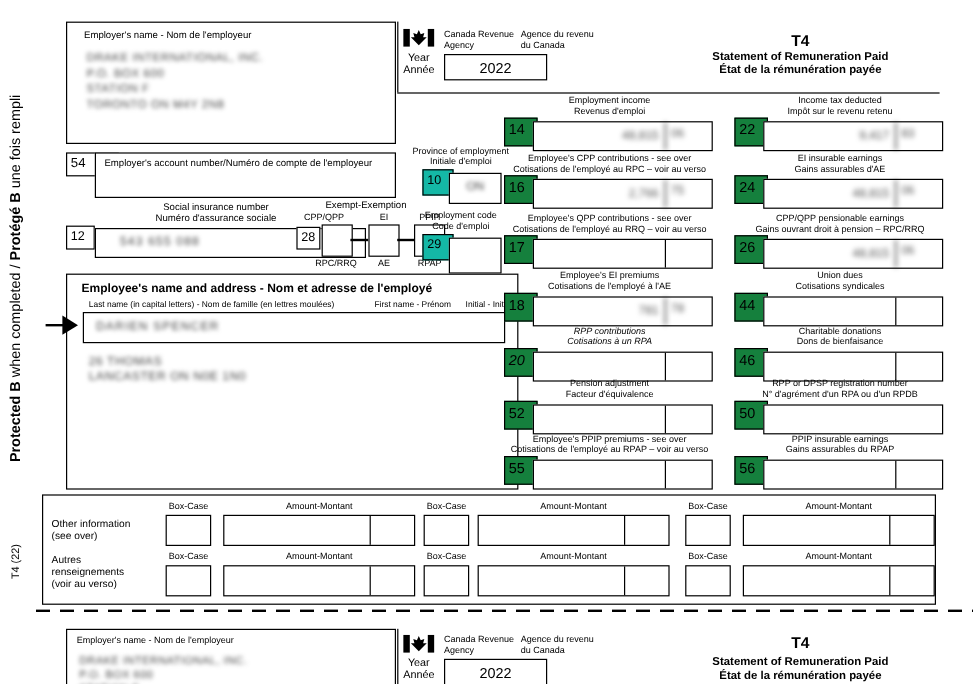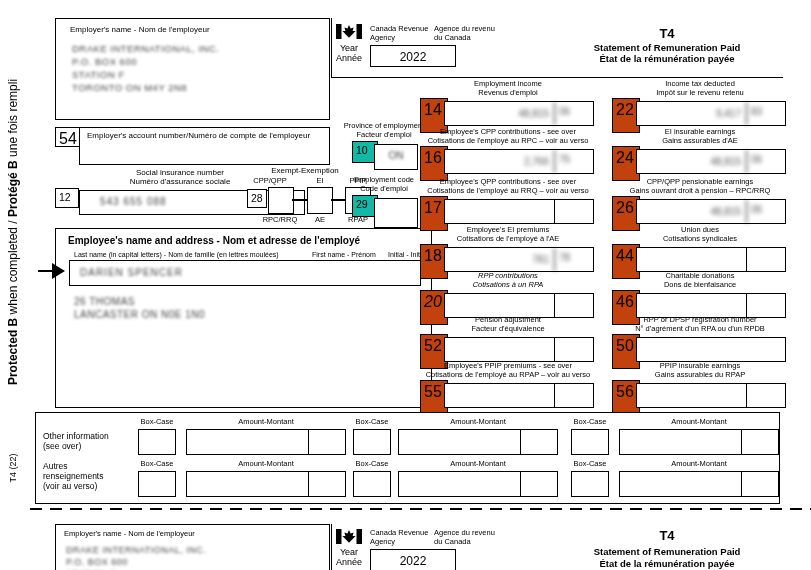--- a/index.html
+++ b/index.html
@@ -14,21 +14,21 @@
   .rail-code{position:absolute;left:13px;top:468px;transform:translate(-50%,-50%) rotate(-90deg);
      white-space:nowrap;font-size:9px;}
   
   .bx{border:1.6px solid #000;background:#fff;box-sizing:border-box;}
   .lbl8{font-size:8px;line-height:9px;}
   .lblc{font-size:7.5px;line-height:8.5px;text-align:center;}
   
   .af{position:absolute;width:176px;height:46px;}
   .af .lbl{position:absolute;left:-28px;right:-28px;top:0;text-align:center;font-size:7.5px;line-height:8.5px;}
   .af .nb{position:absolute;left:0;top:18px;width:23px;height:19px;border:1.6px solid #000;
-          font-size:16px;padding:2px 0 12px 3px;box-sizing:content-box;background:#c2410c;}
+          font-size:12px;padding:2px 0 1px 3px;box-sizing:content-box;background:#15803d;}
   .af .vb{position:absolute;left:24px;top:21px;width:148px;height:23px;border:1.6px solid #000;
           display:flex;align-items:center;background:#fff;}
   .af .dol{flex:1;text-align:right;padding-right:5px;font-size:10px;}
   .af .cen{width:34px;align-self:stretch;border-left:1.6px solid #000;font-size:10px;padding:4px 0 0 4px;}
   
   .pf{position:absolute;left:352px;width:64px;}
   .pf .lbl{position:absolute;left:-40px;right:-40px;top:0;text-align:center;font-size:7.5px;line-height:8.5px;}
   .pf .nb{position:absolute;left:0;top:19px;width:21px;height:18px;border:1.6px solid #000;
           font-size:10.5px;padding:2px 0 0 3px;background:#14b8a6;}
   .pf .vb{position:absolute;left:22px;top:22px;width:42px;border:1.6px solid #000;background:#fff;
@@ -83,21 +83,21 @@
   <div class="abs hdr8" style="left:434px;top:25px;">
     <div>Agence du revenu</div>
     <div>du Canada</div>
   </div>
   <div class="abs bx" style="left:370px;top:45px;width:86px;height:22px;border-width:1.8px;text-align:center;font-size:12px;padding-top:4px;">2022</div>
 
   <div class="abs ttl" style="left:552px;top:26px;width:230px;font-size:13px;">T4</div>
   <div class="abs ttl" style="left:552px;top:42px;width:230px;font-size:9.5px;">Statement of Remuneration Paid</div>
   <div class="abs ttl" style="left:552px;top:53px;width:230px;font-size:9.5px;">État de la rémunération payée</div>
 
-  <div class="abs bx" style="left:55px;top:127px;width:44px;height:20px;font-size:16px;padding:2px 0 0 3px;">54</div>
+  <div class="abs bx" style="left:55px;top:127px;width:44px;height:20px;font-size:11px;padding:2px 0 0 3px;">54</div>
   <div class="abs bx" style="left:79px;top:127px;width:251px;height:38px;">
     <div class="lbl8" style="padding:3px 0 0 7px;">Employer's account number/Numéro de compte de l'employeur</div>
     <div class="blur" style="padding-left:10px;font-size:10px;"></div>
   </div>
 
   <div class="abs lblc" style="left:90px;top:168px;width:180px;font-size:8px;line-height:9px;">
     <div>Social insurance number</div>
     <div>Numéro d'assurance sociale</div>
   </div>
   <div class="abs bx" style="left:55px;top:188px;width:24px;height:20px;font-size:10.5px;padding:2px 0 0 3px;">12</div>
@@ -132,21 +132,21 @@
       <div>LANCASTER ON N0E 1N0</div>
     </div>
   </div>
 
   <div class="abs" style="left:38px;top:270px;width:15px;height:2px;background:#000;"></div>
   <div class="abs" style="left:52px;top:263px;width:0;height:0;border-left:13px solid #000;border-top:8px solid transparent;border-bottom:8px solid transparent;"></div>
 
   <div class="pf" style="top:122px;">
     <div class="lbl">
       <div>Province of employment</div>
-      <div>Facteur d'emploi</div>
+      <div>Initiale d'emploi</div>
     </div>
     <div class="nb">10</div>
     <div class="vb" style="height:24px;">
       <div class="blur" style="padding-top:5px;">ON</div>
     </div>
   </div>
   <div class="pf" style="top:176px;">
     <div class="lbl">
       <div>Employment code</div>
       <div>Code d'emploi</div>

